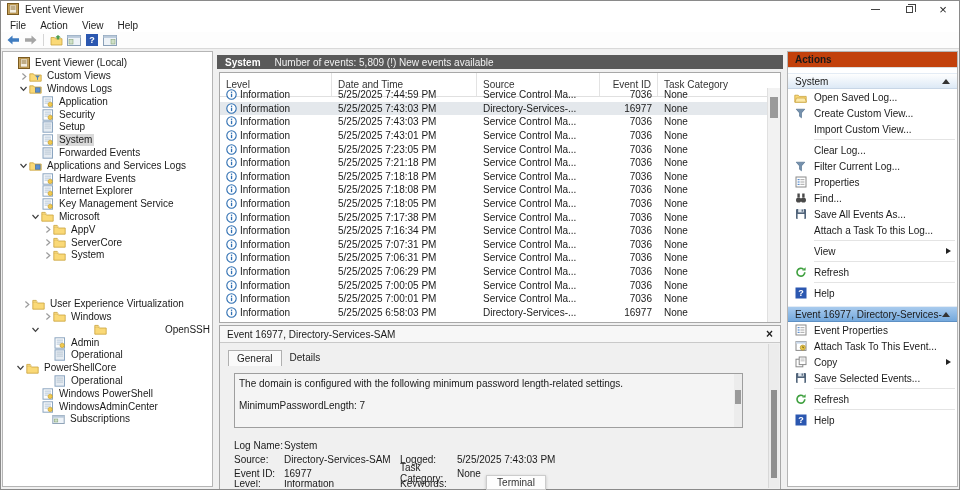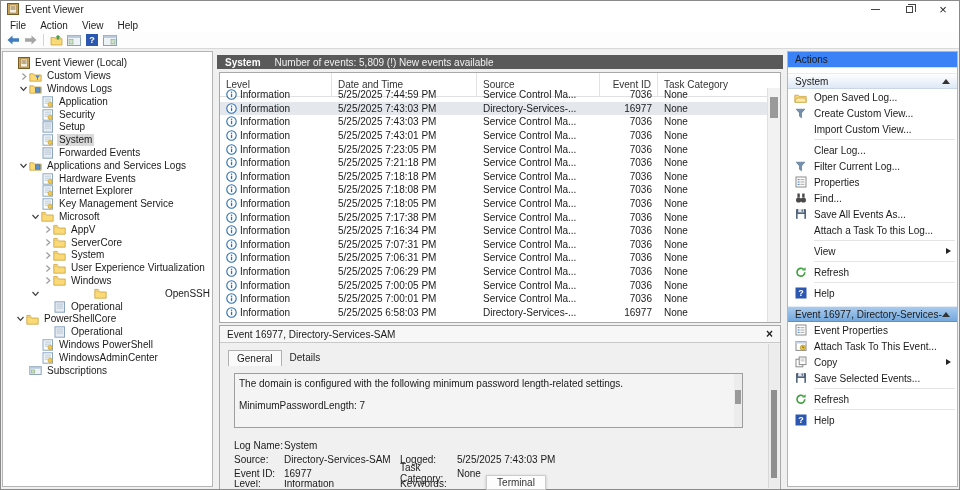--- a/index.html
+++ b/index.html
@@ -81,21 +81,21 @@
   .field-row { display:flex; padding-left:14px; height:14px; align-items:center; }
   .field-row.cut { height:7px; overflow:hidden; }
   .fl1 { width:50px; flex:none; color:#1a1a1a; }
   .fv1 { width:116px; flex:none; }
   .fl2 { width:57px; flex:none; }
   .fv2 { flex:1; }
   .dscroll { position:absolute; right:1px; top:18px; bottom:1px; width:11px; background:#ececec; border-left:1px solid #d8d8d8; }
   .dscroll .thumb { position:absolute; left:2px; right:2px; top:46px; height:88px; background:#8f8f8f; }
 
   
-  .actions-title { height:16px; display:flex; align-items:center; padding-left:7px; font-weight:normal; color:#1a1a1a; background:#3b82f6; border-bottom:1px solid #dcdcdc; }
+  .actions-title { height:16px; display:flex; align-items:center; padding-left:7px; font-weight:bold; color:#1a1a1a; background:#c2410c; border-bottom:1px solid #dcdcdc; }
   .sec-header { height:16px; margin-top:5px; display:flex; align-items:center; padding:0 7px; background:linear-gradient(#fefefe,#dde9f6); border-top:1px solid #e4ecf5; border-bottom:1px solid #c8d6e6; color:#1a1a1a; }
   .sec-header.sel { background:linear-gradient(#a9cbee,#74a8dc); border-bottom:1px solid #5d90c4; }
   .sec-header .hdr-label { overflow:hidden; white-space:nowrap; }
   .collapse-arrow { margin-left:auto; width:0; height:0; border-left:4px solid transparent; border-right:4px solid transparent; border-bottom:5px solid #333; flex:none; }
   .act-item { height:16px; display:flex; align-items:center; padding-left:6px; white-space:nowrap; }
   .aicon { width:13px; height:12px; margin-right:7px; display:inline-flex; align-items:center; justify-content:center; flex:none; }
   .submenu-arrow { margin-left:auto; margin-right:6px; width:0; height:0; border-top:3.5px solid transparent; border-bottom:3.5px solid transparent; border-left:5px solid #222; flex:none; }
   .act-sep { height:1px; background:#e4e4e4; margin:2px 2px 2px 26px; }
 
   
@@ -378,127 +378,140 @@
           </svg>
         </span>
         <span class="ticon">
           <svg width="13" height="11" viewBox="0 0 13 11">
             <path d="M0.8 2.8 h3.6 l1 1.2 H12.2 V10.2 H0.8 Z" fill="#fad977" stroke="#c9a23e" stroke-width="0.8"></path>
             <path d="M0.8 2.8 V1.4 h3.4 l1 1.2" fill="#fad977" stroke="#c9a23e" stroke-width="0.8"></path>
           </svg>
         </span>
         <span class="tlabel">System</span>
       </div>
+      <div class="tree-row" style="padding-left: 18px; margin-top: 36px;">
+        <span class="expander">
+          <svg width="8" height="9" viewBox="0 0 8 9">
+            <path d="M2.4 1.5 L5.8 4.5 L2.4 7.5" fill="none" stroke="#9b9b9b" stroke-width="1.2"></path>
+          </svg>
+        </span>
+        <span class="ticon">
+          <svg width="13" height="11" viewBox="0 0 13 11">
+            <path d="M0.8 2.8 h3.6 l1 1.2 H12.2 V10.2 H0.8 Z" fill="#fad977" stroke="#c9a23e" stroke-width="0.8"></path>
+            <path d="M0.8 2.8 V1.4 h3.4 l1 1.2" fill="#fad977" stroke="#c9a23e" stroke-width="0.8"></path>
+          </svg>
+        </span>
+        <span class="tlabel">User Experience Virtualization</span>
+      </div>
       <div class="tree-row" style="padding-left: 39px;">
         <span class="expander">
           <svg width="8" height="9" viewBox="0 0 8 9">
             <path d="M2.4 1.5 L5.8 4.5 L2.4 7.5" fill="none" stroke="#9b9b9b" stroke-width="1.2"></path>
           </svg>
         </span>
         <span class="ticon">
           <svg width="13" height="11" viewBox="0 0 13 11">
             <path d="M0.8 2.8 h3.6 l1 1.2 H12.2 V10.2 H0.8 Z" fill="#fad977" stroke="#c9a23e" stroke-width="0.8"></path>
             <path d="M0.8 2.8 V1.4 h3.4 l1 1.2" fill="#fad977" stroke="#c9a23e" stroke-width="0.8"></path>
           </svg>
         </span>
-        <span class="tlabel">User Experience Virtualization</span>
-      </div>
-      <div class="tree-row" style="padding-left: 39px;">
-        <span class="expander">
-          <svg width="8" height="9" viewBox="0 0 8 9">
-            <path d="M2.4 1.5 L5.8 4.5 L2.4 7.5" fill="none" stroke="#9b9b9b" stroke-width="1.2"></path>
-          </svg>
-        </span>
-        <span class="ticon">
-          <svg width="13" height="11" viewBox="0 0 13 11">
-            <path d="M0.8 2.8 h3.6 l1 1.2 H12.2 V10.2 H0.8 Z" fill="#fad977" stroke="#c9a23e" stroke-width="0.8"></path>
-            <path d="M0.8 2.8 V1.4 h3.4 l1 1.2" fill="#fad977" stroke="#c9a23e" stroke-width="0.8"></path>
-          </svg>
-        </span>
         <span class="tlabel">Windows</span>
       </div>
       <div class="tree-row" style="padding-left: 27px; justify-content: space-between;">
         <span class="expander">
           <svg width="9" height="8" viewBox="0 0 9 8">
             <path d="M1.5 2 L4.5 5.4 L7.5 2" fill="none" stroke="#3f3f3f" stroke-width="1.2"></path>
           </svg>
         </span>
         <span class="ticon">
           <svg width="13" height="11" viewBox="0 0 13 11">
             <path d="M0.8 2.8 h3.6 l1 1.2 H12.2 V10.2 H0.8 Z" fill="#fad977" stroke="#c9a23e" stroke-width="0.8"></path>
             <path d="M0.8 2.8 V1.4 h3.4 l1 1.2" fill="#fad977" stroke="#c9a23e" stroke-width="0.8"></path>
           </svg>
         </span>
         <span class="tlabel">OpenSSH</span>
       </div>
       <div class="tree-row" style="padding-left: 39px;">
-        <span class="expander"></span>
-        <span class="ticon">
-          <svg width="12" height="12" viewBox="0 0 12 12">
-            <rect x="1" y="0.8" width="9.5" height="10.4" fill="#e6ecf2" stroke="#8ba5c0"></rect>
-            <rect x="2.6" y="2.6" width="6.4" height="1" fill="#b9c7d5"></rect>
-            <rect x="2.6" y="4.6" width="6.4" height="1" fill="#b9c7d5"></rect>
-            <rect x="2.6" y="6.6" width="6.4" height="1" fill="#b9c7d5"></rect>
-          </svg>
-        </span>
-        <span class="tlabel">Operational</span>
-      </div>
-      <div class="tree-row" style="padding-left: 12px;">
-        <span class="expander">
-          <svg width="9" height="8" viewBox="0 0 9 8">
-            <path d="M1.5 2 L4.5 5.4 L7.5 2" fill="none" stroke="#3f3f3f" stroke-width="1.2"></path>
-          </svg>
-        </span>
-        <span class="ticon">
-          <svg width="13" height="11" viewBox="0 0 13 11">
-            <path d="M0.8 2.8 h3.6 l1 1.2 H12.2 V10.2 H0.8 Z" fill="#fad977" stroke="#c9a23e" stroke-width="0.8"></path>
-            <path d="M0.8 2.8 V1.4 h3.4 l1 1.2" fill="#fad977" stroke="#c9a23e" stroke-width="0.8"></path>
-          </svg>
-        </span>
-        <span class="tlabel">PowerShellCore</span>
-      </div>
-      <div class="tree-row" style="padding-left: 39px;">
-        <span class="expander"></span>
-        <span class="ticon">
-          <svg width="12" height="12" viewBox="0 0 12 12">
-            <rect x="1" y="0.8" width="9.5" height="10.4" fill="#e6ecf2" stroke="#8ba5c0"></rect>
-            <rect x="2.6" y="2.6" width="6.4" height="1" fill="#b9c7d5"></rect>
-            <rect x="2.6" y="4.6" width="6.4" height="1" fill="#b9c7d5"></rect>
-            <rect x="2.6" y="6.6" width="6.4" height="1" fill="#b9c7d5"></rect>
-          </svg>
-        </span>
-        <span class="tlabel">Operational</span>
-      </div>
-      <div class="tree-row" style="padding-left: 27px;">
         <span class="expander"></span>
         <span class="ticon">
           <svg width="12" height="12" viewBox="0 0 12 12">
             <rect x="1" y="0.8" width="9.5" height="10.4" fill="#fdfdfd" stroke="#8ba5c0"></rect>
             <rect x="2.6" y="2.6" width="6.4" height="1" fill="#b0c4d8"></rect>
             <rect x="2.6" y="4.6" width="6.4" height="1" fill="#b0c4d8"></rect>
             <rect x="2.6" y="6.6" width="3.4" height="1" fill="#b0c4d8"></rect>
             <circle cx="8.2" cy="8.4" r="2.2" fill="#f2c94c" stroke="#b8962e" stroke-width="0.6"></circle>
           </svg>
         </span>
-        <span class="tlabel">Windows PowerShell</span>
+        <span class="tlabel">Admin</span>
+      </div>
+      <div class="tree-row" style="padding-left: 39px;">
+        <span class="expander"></span>
+        <span class="ticon">
+          <svg width="12" height="12" viewBox="0 0 12 12">
+            <rect x="1" y="0.8" width="9.5" height="10.4" fill="#e6ecf2" stroke="#8ba5c0"></rect>
+            <rect x="2.6" y="2.6" width="6.4" height="1" fill="#b9c7d5"></rect>
+            <rect x="2.6" y="4.6" width="6.4" height="1" fill="#b9c7d5"></rect>
+            <rect x="2.6" y="6.6" width="6.4" height="1" fill="#b9c7d5"></rect>
+          </svg>
+        </span>
+        <span class="tlabel">Operational</span>
+      </div>
+      <div class="tree-row" style="padding-left: 12px;">
+        <span class="expander">
+          <svg width="9" height="8" viewBox="0 0 9 8">
+            <path d="M1.5 2 L4.5 5.4 L7.5 2" fill="none" stroke="#3f3f3f" stroke-width="1.2"></path>
+          </svg>
+        </span>
+        <span class="ticon">
+          <svg width="13" height="11" viewBox="0 0 13 11">
+            <path d="M0.8 2.8 h3.6 l1 1.2 H12.2 V10.2 H0.8 Z" fill="#fad977" stroke="#c9a23e" stroke-width="0.8"></path>
+            <path d="M0.8 2.8 V1.4 h3.4 l1 1.2" fill="#fad977" stroke="#c9a23e" stroke-width="0.8"></path>
+          </svg>
+        </span>
+        <span class="tlabel">PowerShellCore</span>
+      </div>
+      <div class="tree-row" style="padding-left: 39px;">
+        <span class="expander"></span>
+        <span class="ticon">
+          <svg width="12" height="12" viewBox="0 0 12 12">
+            <rect x="1" y="0.8" width="9.5" height="10.4" fill="#e6ecf2" stroke="#8ba5c0"></rect>
+            <rect x="2.6" y="2.6" width="6.4" height="1" fill="#b9c7d5"></rect>
+            <rect x="2.6" y="4.6" width="6.4" height="1" fill="#b9c7d5"></rect>
+            <rect x="2.6" y="6.6" width="6.4" height="1" fill="#b9c7d5"></rect>
+          </svg>
+        </span>
+        <span class="tlabel">Operational</span>
       </div>
       <div class="tree-row" style="padding-left: 27px;">
         <span class="expander"></span>
         <span class="ticon">
           <svg width="12" height="12" viewBox="0 0 12 12">
             <rect x="1" y="0.8" width="9.5" height="10.4" fill="#fdfdfd" stroke="#8ba5c0"></rect>
             <rect x="2.6" y="2.6" width="6.4" height="1" fill="#b0c4d8"></rect>
             <rect x="2.6" y="4.6" width="6.4" height="1" fill="#b0c4d8"></rect>
             <rect x="2.6" y="6.6" width="3.4" height="1" fill="#b0c4d8"></rect>
             <circle cx="8.2" cy="8.4" r="2.2" fill="#f2c94c" stroke="#b8962e" stroke-width="0.6"></circle>
           </svg>
         </span>
+        <span class="tlabel">Windows PowerShell</span>
+      </div>
+      <div class="tree-row" style="padding-left: 27px;">
+        <span class="expander"></span>
+        <span class="ticon">
+          <svg width="12" height="12" viewBox="0 0 12 12">
+            <rect x="1" y="0.8" width="9.5" height="10.4" fill="#fdfdfd" stroke="#8ba5c0"></rect>
+            <rect x="2.6" y="2.6" width="6.4" height="1" fill="#b0c4d8"></rect>
+            <rect x="2.6" y="4.6" width="6.4" height="1" fill="#b0c4d8"></rect>
+            <rect x="2.6" y="6.6" width="3.4" height="1" fill="#b0c4d8"></rect>
+            <circle cx="8.2" cy="8.4" r="2.2" fill="#f2c94c" stroke="#b8962e" stroke-width="0.6"></circle>
+          </svg>
+        </span>
         <span class="tlabel">WindowsAdminCenter</span>
       </div>
-      <div class="tree-row" style="padding-left: 15px;">
+      <div class="tree-row" style="padding-left: 15px; margin-left: 23px;">
         <span class="expander"></span>
         <span class="ticon">
           <svg width="13" height="11" viewBox="0 0 13 11">
             <rect x="0.8" y="1.5" width="11.4" height="8" fill="#eef3f8" stroke="#90a4b8"></rect>
             <rect x="0.8" y="1.5" width="11.4" height="2.2" fill="#b9c9da"></rect>
             <rect x="2.2" y="5" width="3.6" height="3" fill="#cfe0c8" stroke="#7a9a6a" stroke-width="0.5"></rect>
           </svg>
         </span>
         <span class="tlabel">Subscriptions</span>
       </div>

